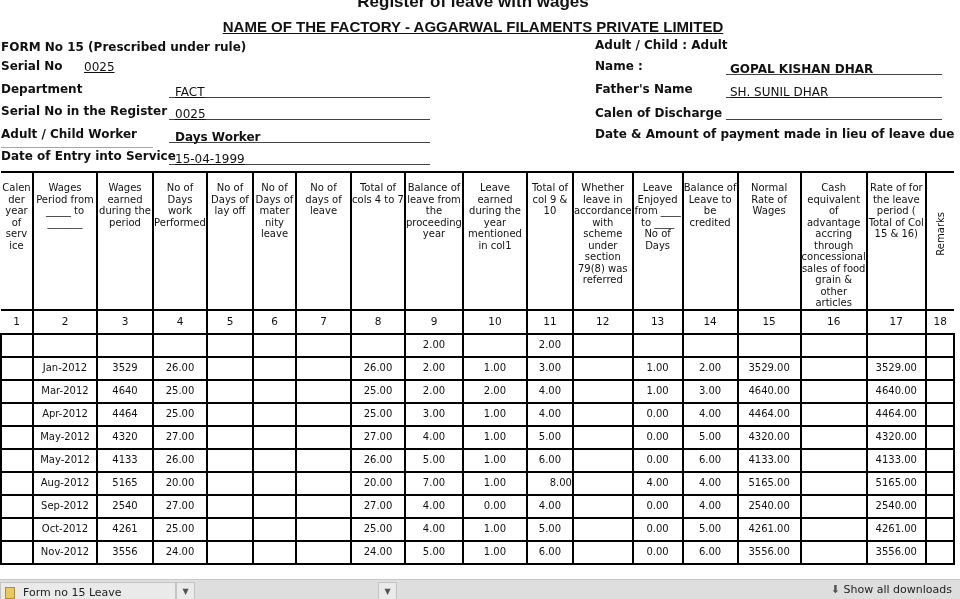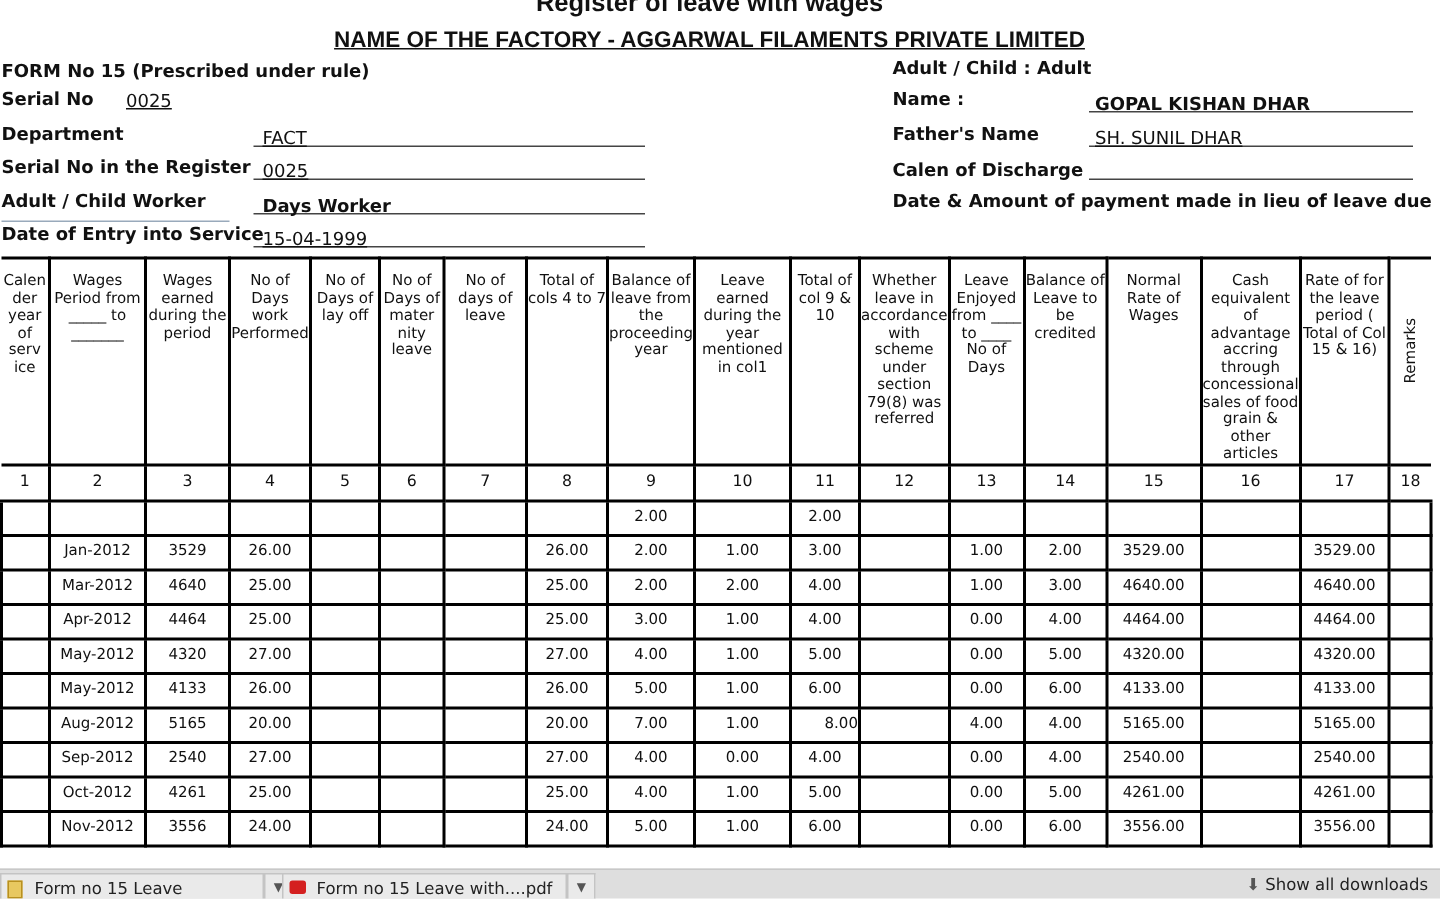--- a/index.html
+++ b/index.html
@@ -328,22 +328,18 @@
       </tr>
     </tbody>
 </table>
 
 <div class="taskbar">
   <div class="dl" style="left:0px;width:176px;">
     <span class="ic" style="background:#e8c860;border:1px solid #b89020;width:8px;height:10px;"></span>
     <span>Form no 15 Leave with....zip</span>
   </div>
   <div class="dd" style="left:176px;"><span>▼</span></div>
-  <div class="dl" style="left:188px;width:190px;">
-    <span class="ic" style="background:#d42020;border-radius:2px;width:11px;height:9px;"></span>
-    <span>Form no 15 Leave with....pdf</span>
-  </div>
   <div class="dd" style="left:378px;"><span>▼</span></div>
   <div class="showall">
     <span style="color:#555;">⬇</span>
     <span>Show all downloads</span>
   </div>
 </div>
 
 </body></html>

